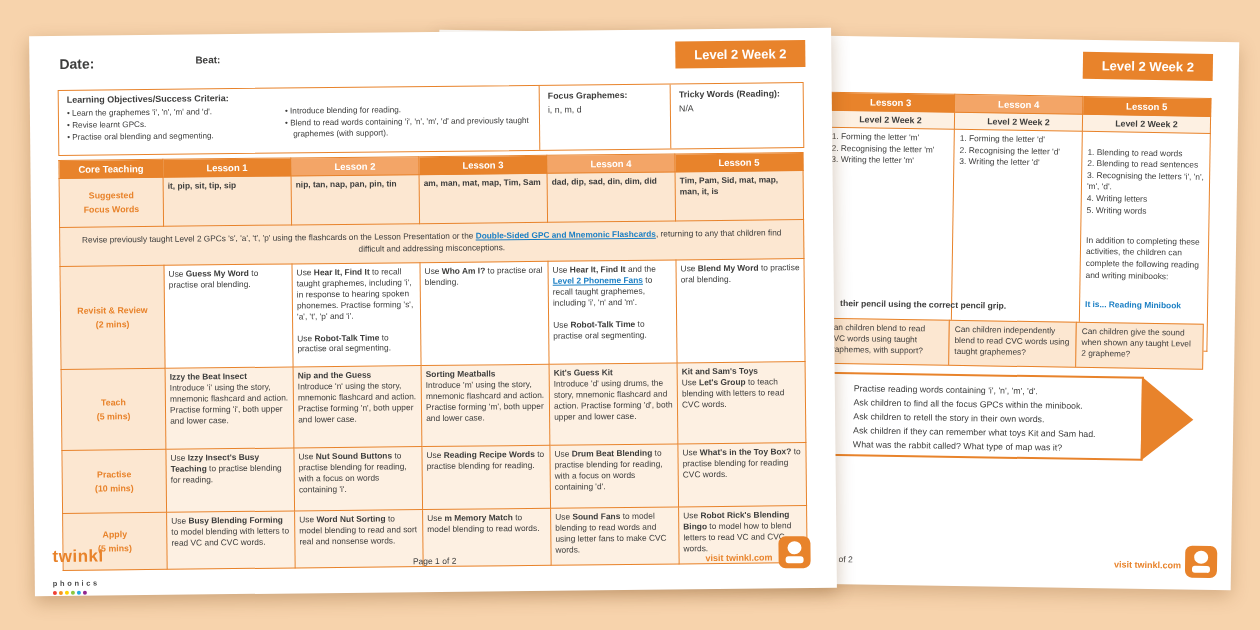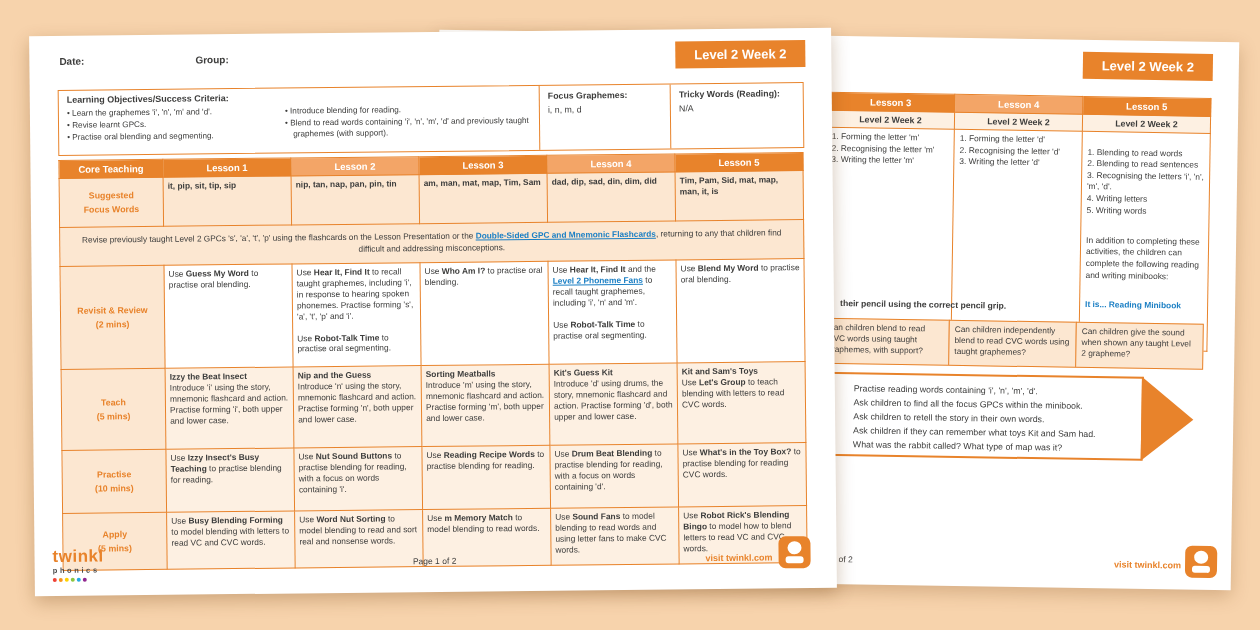--- a/index.html
+++ b/index.html
@@ -9,21 +9,21 @@
     font-family:"Liberation Sans",sans-serif;color:#3d3d3c;
   }
   .page{position:absolute;background:#fff}
   #page1{left:32px;top:32px;width:802px;height:560px;transform:rotate(-0.6deg);box-shadow:0 6px 18px rgba(110,60,10,.3);z-index:2}
   #page2{left:435px;top:36px;width:800px;height:548px;transform:rotate(0.9deg);box-shadow:0 6px 18px rgba(110,60,10,.25);z-index:1}
 
   .badge{position:absolute;background:#e8832b;color:#fff;font-weight:bold;font-size:13px;
     width:130px;height:27px;display:flex;align-items:center;justify-content:center;right:26px;top:12px}
 
   
-  .p1-date{position:absolute;left:30px;top:20px;font-size:10px;font-weight:bold}
+  .p1-date{position:absolute;left:30px;top:20px;font-size:14px;font-weight:bold}
   .p1-group{position:absolute;left:166px;top:20px;font-size:10px;font-weight:bold}
 
   .objbox{position:absolute;left:28px;top:54px;width:744px;height:64px;border:1px solid #e8832b;display:flex}
   .obj-main{width:482px;padding:4px 8px 2px 8px}
   .obj-title{font-size:9px;font-weight:bold;margin-bottom:2px}
   .obj-bullets{display:flex}
   .obj-list{list-style:none;margin:0;padding:0;font-size:8.2px;line-height:1.35}
   .obj-list li{padding-left:8px;text-indent:-8px;margin-top:1px}
   .obj-list li::before{content:"•  "}
   .obj-l1{width:218px}
@@ -49,21 +49,21 @@
   .plan tr.r-revisit td{height:96px}
   .plan tr.r-teach td{height:74px}
   .plan tr.r-practise td{height:56px}
   .plan tr.r-apply td{height:50px}
   .plan tr.tint td.cell{background:#fdf0e2}
   .ilink{color:#1b7fc4;font-weight:bold;text-decoration:underline}
 
   
   .logo{position:absolute;left:18px;top:512px}
   .logo-main{color:#e8832b;font-size:17px;font-weight:bold;letter-spacing:.5px;line-height:1}
-  .logo-sub{color:#4a4a4a;font-size:7.5px;font-weight:bold;letter-spacing:2.6px;margin-top:1px}
+  .logo-sub{color:#4a4a4a;font-size:7.5px;font-weight:bold;letter-spacing:2.6px;margin-top:14px}
   .logo-dots{margin-top:2px;line-height:0}
   .dot{display:inline-block;width:4px;height:4px;border-radius:50%;margin-right:2px}
   .pgnum{position:absolute;left:28px;width:744px;text-align:center;top:524px;font-size:8.5px}
   .visit{position:absolute;right:64px;top:524px;font-size:9px;font-weight:bold;color:#e8832b}
   .qbadge{position:absolute;right:26px;top:508px;width:32px;height:32px;background:#e8832b;border-radius:7px}
   .qbadge::before{content:"";position:absolute;left:9px;top:5px;width:14px;height:13px;background:#fff;border-radius:50%}
   .qbadge::after{content:"";position:absolute;left:7px;top:20px;width:18px;height:7px;background:#fff;border-radius:3px}
 
   
   .p2t{position:absolute;left:388px;top:56px;border-collapse:collapse;table-layout:fixed}
@@ -155,21 +155,21 @@
   </div>
   <div class="p2-arrow"></div>
 
   <div class="pgnum2">Page 2 of 2</div>
   <div class="visit2">visit twinkl.com</div>
   <div class="qbadge qbadge2"></div>
 </div>
 
 <div class="page" id="page1">
   <div class="p1-date">Date:</div>
-  <div class="p1-group">Group:</div>
+  <div class="p1-group">Beat:</div>
   <div class="badge">Level 2 Week 2</div>
 
   <div class="objbox">
     <div class="obj-main">
       <div class="obj-title">Learning Objectives/Success Criteria:</div>
       <div class="obj-bullets">
         <ul class="obj-list obj-l1">
           <li>Learn the graphemes 'i', 'n', 'm' and 'd'.</li>
           <li>Revise learnt GPCs.</li>
           <li>Practise oral blending and segmenting.</li>

